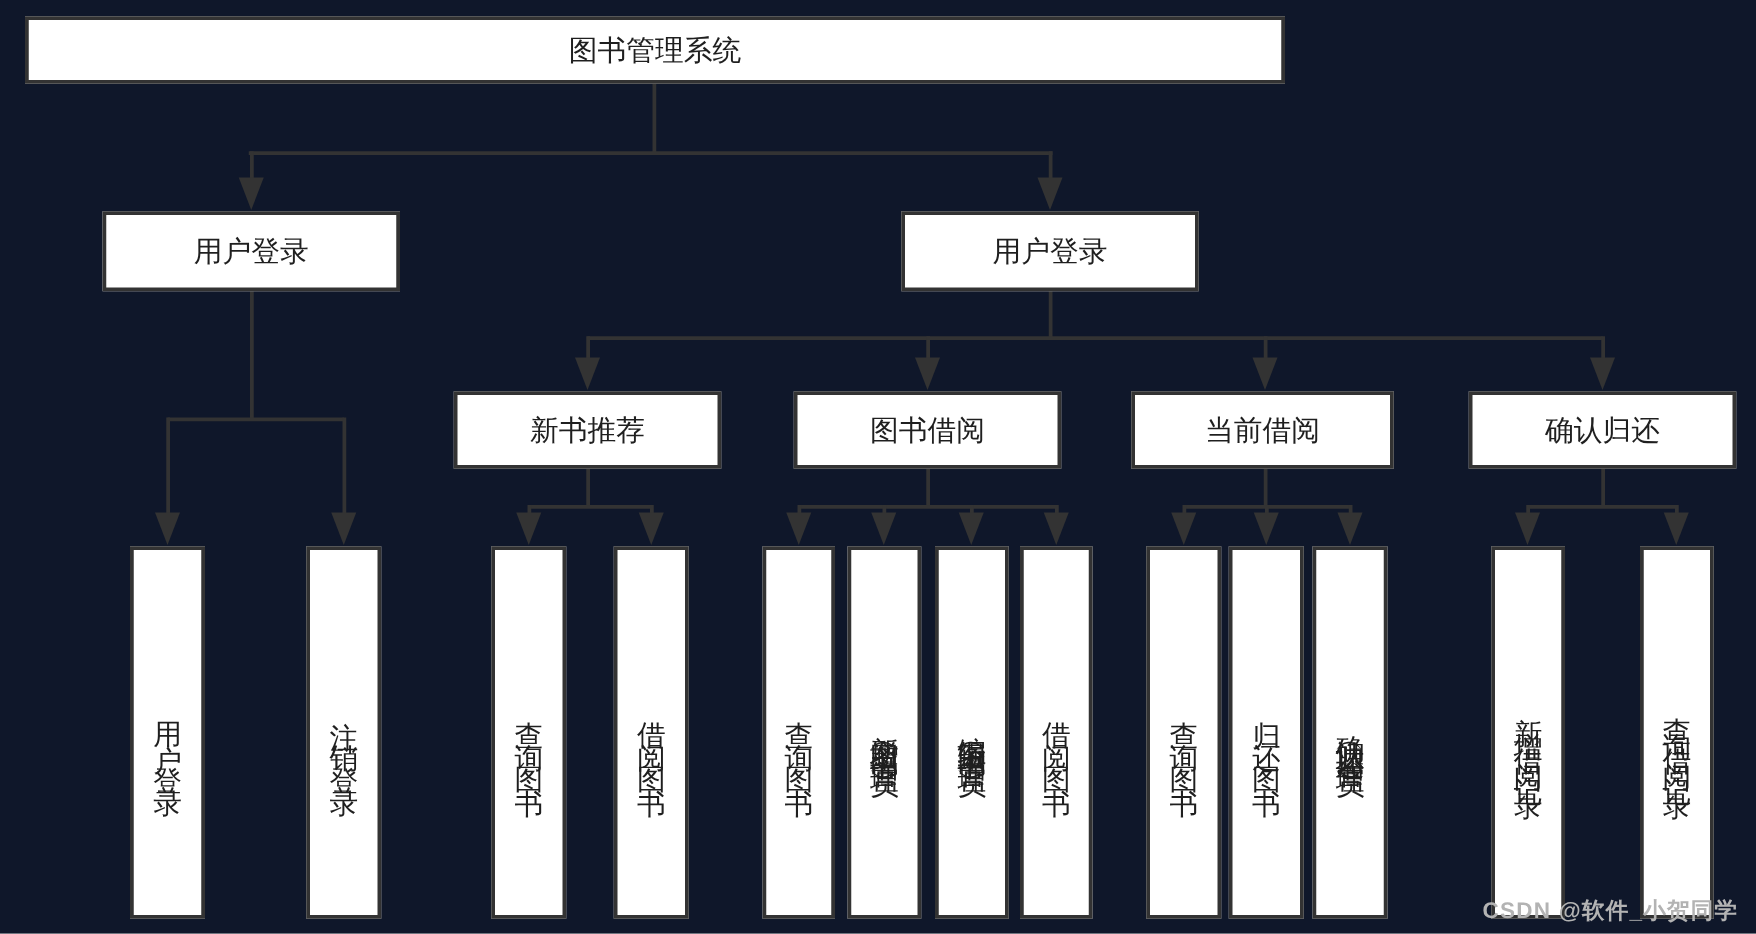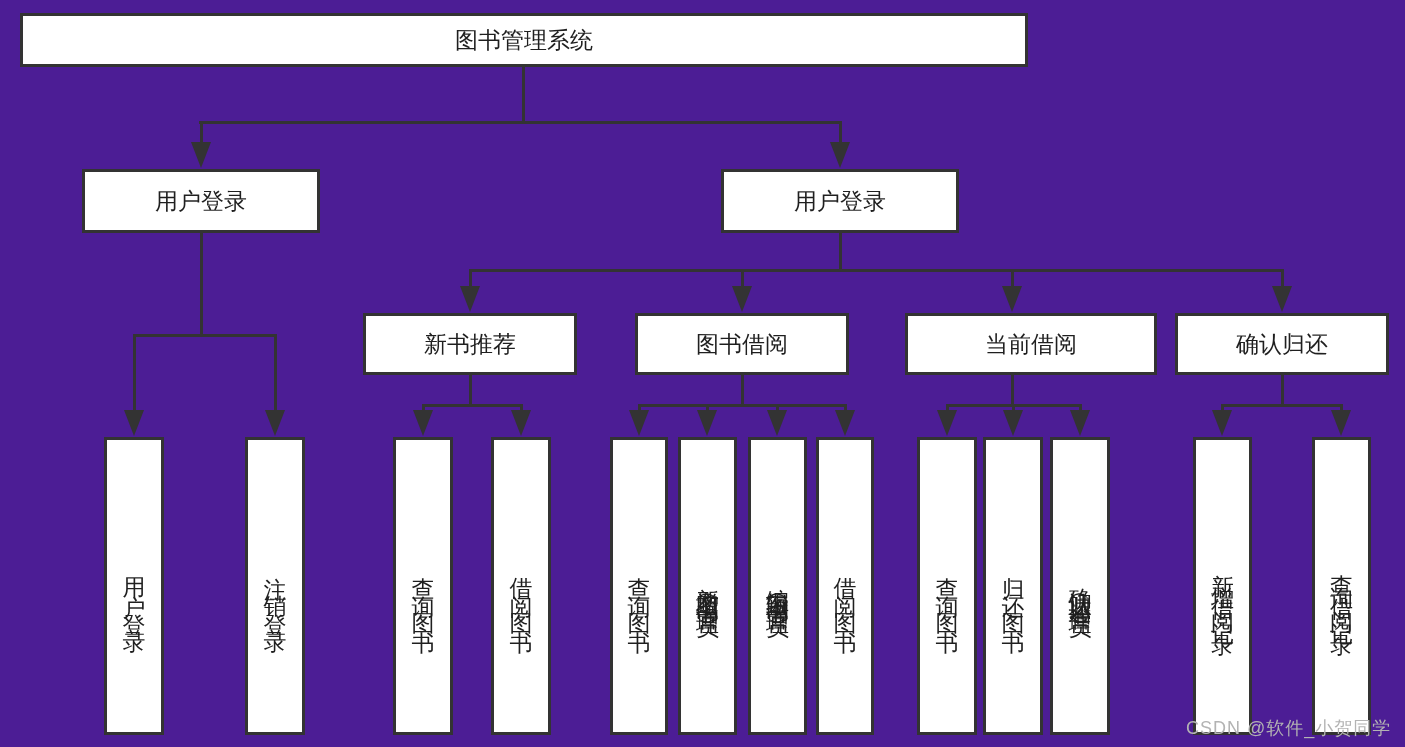--- a/index.html
+++ b/index.html
@@ -1,17 +1,17 @@
 <!DOCTYPE html>
 <html><head>
 <meta charset="utf-8">
 <style>
   html,body{margin:0;padding:0;background:#fff;}
   .page{
-    position:relative;width:1405px;height:747px;background:#4c1d95;overflow:hidden;
+    position:relative;width:1405px;height:747px;background:#0f172a;overflow:hidden;
     font-family:"Liberation Sans","DejaVu Sans",sans-serif;color:#1f1f1f;
   }
   .box{
     position:absolute;background:#fff;border:3px solid #333;box-sizing:border-box;
     display:flex;align-items:center;justify-content:center;
     font-size:23px;color:#1f1f1f;white-space:nowrap;z-index:2;
   }
   .leaf{z-index:2;}
   .vt{writing-mode:vertical-rl;text-orientation:mixed;line-height:1;}
   .ls18{letter-spacing:18px;margin-bottom:-18px;}
@@ -19,21 +19,21 @@
   .ls4{letter-spacing:4px;margin-bottom:-4px;}
   .hl{position:absolute;height:3px;background:#333;z-index:1;}
   .vl{position:absolute;width:3px;background:#333;z-index:1;}
   .ah{
     position:absolute;width:0;height:0;z-index:1;
     border-left:10px solid transparent;border-right:10px solid transparent;
     border-top:26px solid #333;
   }
   .watermark{
     position:absolute;left:1186px;top:716px;z-index:5;
-    font-size:18px;color:#b3b3b3;letter-spacing:1px;white-space:nowrap;
+    font-size:18px;color:#b3b3b3;letter-spacing:1px;white-space:nowrap;font-weight:bold;
   }
 </style>
 </head>
 <body>
 
 <div class="page">
 
   <div class="box" style="left:20px;top:13px;width:1008px;height:54px;">
     <span>图书管理系统</span>
   </div>
@@ -69,21 +69,21 @@
   <div class="ah" style="left:1002px;top:286px;"></div>
   <div class="vl" style="left:1281px;top:269px;height:20px;"></div>
   <div class="ah" style="left:1272px;top:286px;"></div>
 
   <div class="box" style="left:363px;top:313px;width:214px;height:62px;">
     <span>新书推荐</span>
   </div>
   <div class="box" style="left:635px;top:313px;width:214px;height:62px;">
     <span>图书借阅</span>
   </div>
-  <div class="box" style="left:905px;top:313px;width:252px;height:62px;">
+  <div class="box" style="left:905px;top:313px;width:210px;height:62px;">
     <span>当前借阅</span>
   </div>
   <div class="box" style="left:1175px;top:313px;width:214px;height:62px;">
     <span>确认归还</span>
   </div>
 
   <div class="vl" style="left:469px;top:375px;height:31px;"></div>
   <div class="vl" style="left:741px;top:375px;height:31px;"></div>
   <div class="vl" style="left:1011px;top:375px;height:31px;"></div>
   <div class="vl" style="left:1281px;top:375px;height:31px;"></div>

